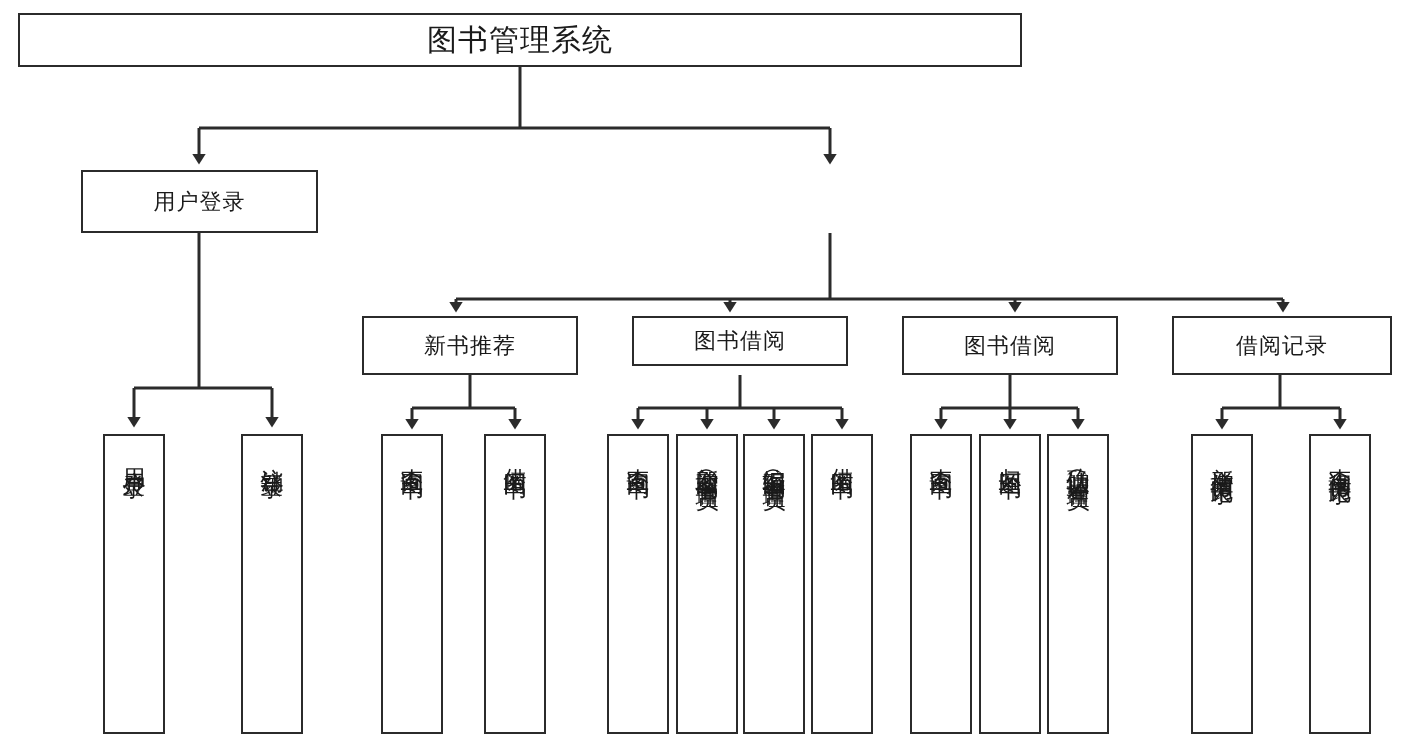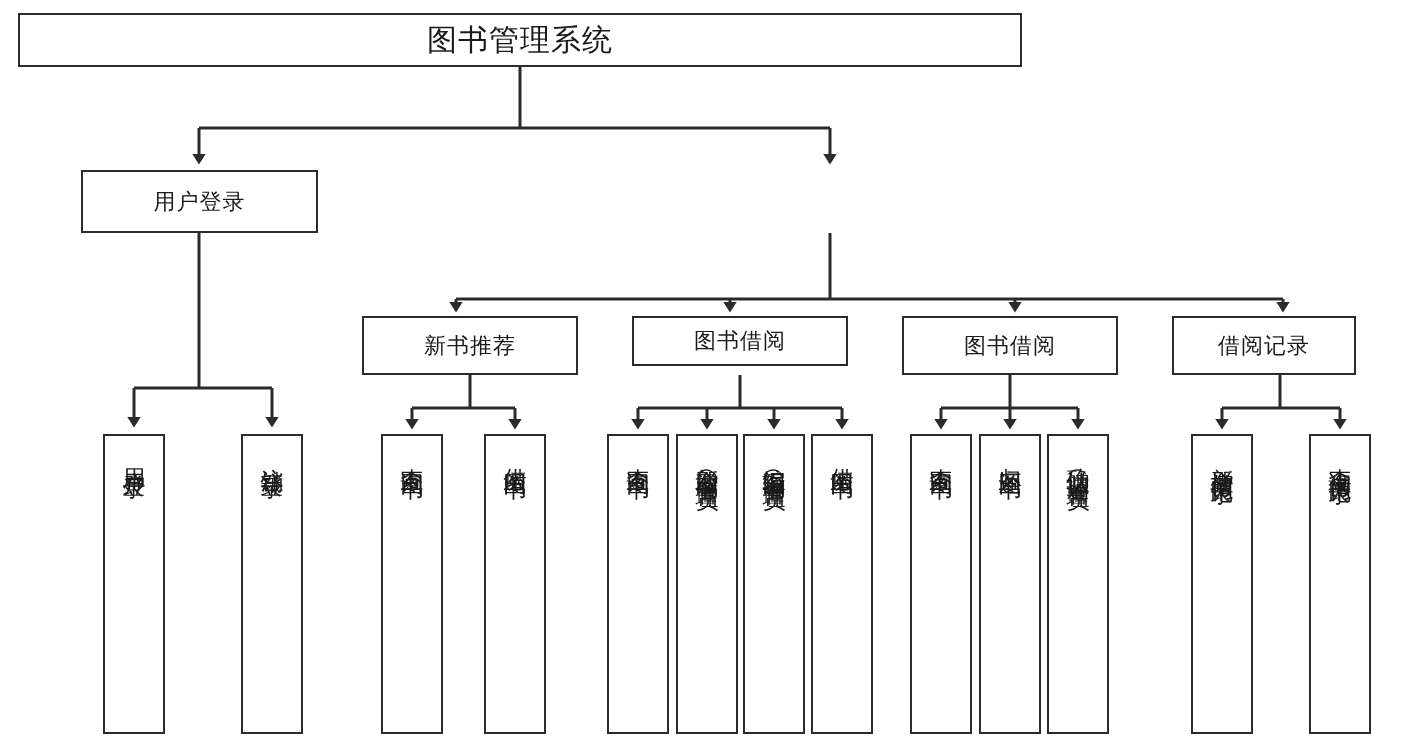--- a/index.html
+++ b/index.html
@@ -141,21 +141,21 @@
   </div>
 
   <div class="node horiz" style="left:632px; top:316px; width:216px; height:50px;justify-content:center;">
     <span class="label">图书借阅</span>
   </div>
 
   <div class="node horiz" style="left:902px; top:316px; width:216px; height:59px;">
     <span class="label">图书借阅</span>
   </div>
 
-  <div class="node horiz" style="left:1172px; top:316px; width:184px; height:59px;">
+  <div class="node horiz" style="left:1172px; top:316px; width:220px; height:59px;">
     <span class="label">借阅记录</span>
   </div>
 
   <div class="node vert" style="left:103px; top:434px; width:62px; height:300px;">
     <span class="label">用户登录</span>
   </div>
 
   <div class="node vert" style="left:241px; top:434px; width:62px; height:300px;">
     <span class="label">注销登录</span>
   </div>

